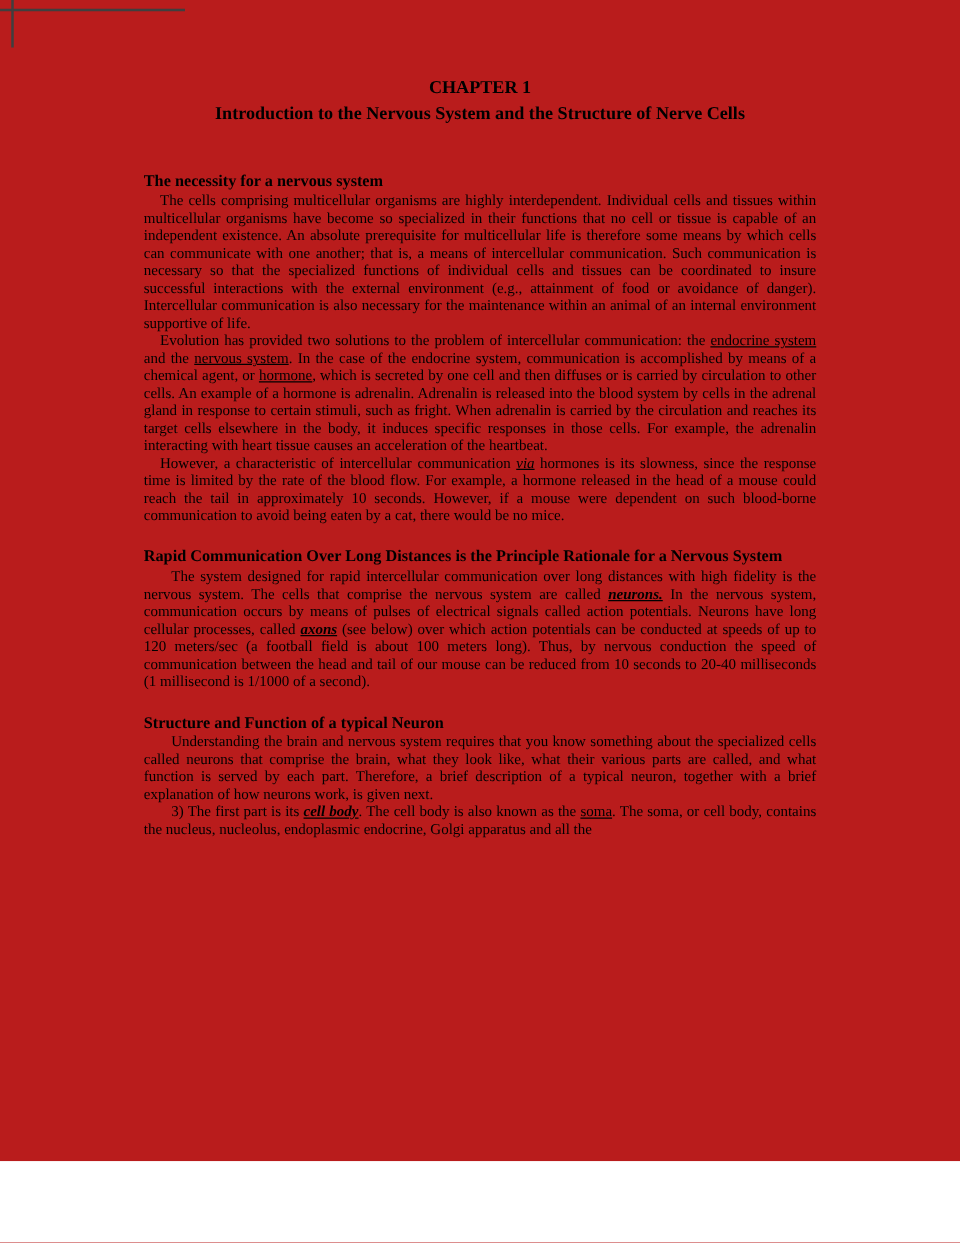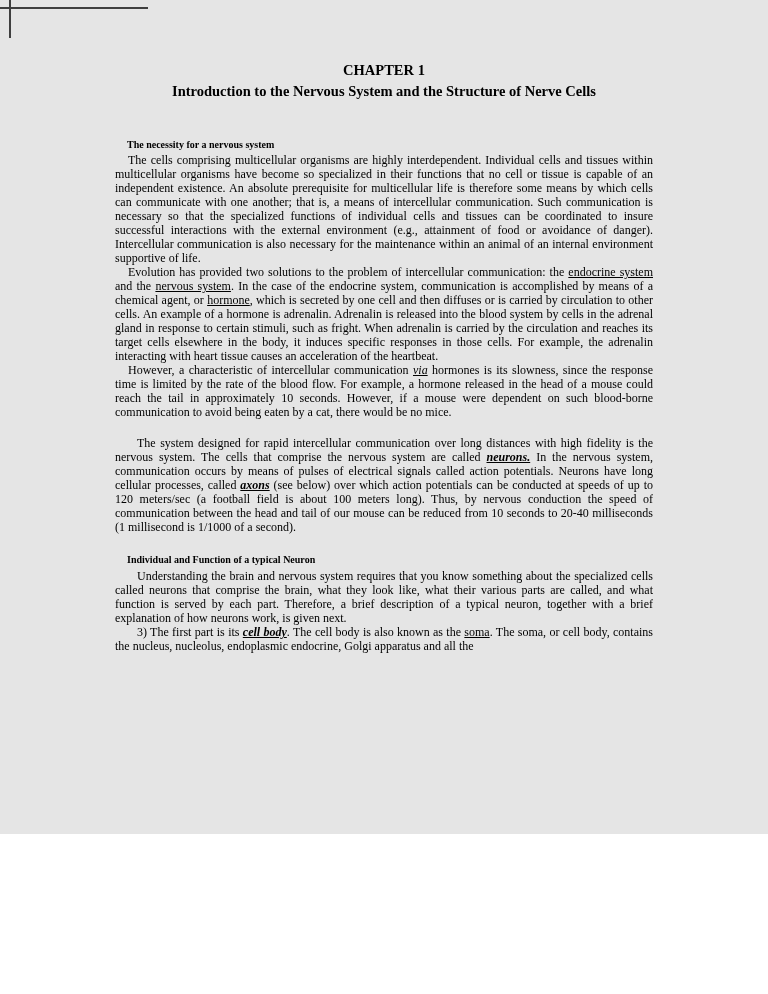--- a/index.html
+++ b/index.html
@@ -1,21 +1,21 @@
 <!DOCTYPE html>
 <html><head>
 <meta charset="utf-8">
 <style>
   * { margin: 0; padding: 0; box-sizing: border-box; }
   html, body { background: #ffffff; }
   .page {
     position: relative;
     width: 768px;
-    height: 834px;
-    background: #e5e5e5;
+    height: 929px;
+    background: #b91c1c;
     color: #000000;
     font-family: "Liberation Serif", "DejaVu Serif", serif;
     overflow: hidden;
   }
   .artifact-top {
     position: absolute;
     top: 7px; left: 0;
     width: 148px; height: 2px;
     background: #3f3f3f;
   }
@@ -33,25 +33,24 @@
   }
   .title {
     font-size: 14.5px;
     font-weight: bold;
     text-align: center;
     line-height: 21px;
   }
   section { margin-top: 17px; }
   section.first-section { margin-top: 34px; }
   .heading {
-    font-size: 10px;
+    font-size: 13px;
     font-weight: bold;
     line-height: 17.4px;
     text-align: justify;
-    margin-left: 12px;
   }
   .para {
     font-size: 12px;
     line-height: 14px;
     text-align: justify;
   }
   .indent-sm { text-indent: 13px; }
   .indent-lg { text-indent: 22px; }
   .page-number {
     position: absolute;
@@ -77,24 +76,25 @@
     <div class="title">Introduction to the Nervous System and the Structure of Nerve Cells</div>
 
     <section class="first-section">
       <div class="heading">The necessity for a nervous system</div>
       <p class="para indent-sm"><span>The cells comprising multicellular organisms are highly interdependent. Individual cells and tissues within multicellular organisms have become so specialized in their functions that no cell or tissue is capable of an independent existence. An absolute prerequisite for multicellular life is therefore some means by which cells can communicate with one another; that is, a means of intercellular communication. Such communication is necessary so that the specialized functions of individual cells and tissues can be coordinated to insure successful interactions with the external environment (e.g., attainment of food or avoidance of danger). Intercellular communication is also necessary for the maintenance within an animal of an internal environment supportive of life.</span></p>
       <p class="para indent-sm"><span>Evolution has provided two solutions to the problem of intercellular communication: the </span><span class="seg-u">endocrine system</span><span> and the </span><span class="seg-u">nervous system</span><span>. In the case of the endocrine system, communication is accomplished by means of a chemical agent, or </span><span class="seg-u">hormone</span><span>, which is secreted by one cell and then diffuses or is carried by circulation to other cells. An example of a hormone is adrenalin. Adrenalin is released into the blood system by cells in the adrenal gland in response to certain stimuli, such as fright. When adrenalin is carried by the circulation and reaches its target cells elsewhere in the body, it induces specific responses in those cells. For example, the adrenalin interacting with heart tissue causes an acceleration of the heartbeat.</span></p>
       <p class="para indent-sm"><span>However, a characteristic of intercellular communication </span><span class="seg-i">via</span><span> hormones is its slowness, since the response time is limited by the rate of the blood flow. For example, a hormone released in the head of a mouse could reach the tail in approximately 10 seconds. However, if a mouse were dependent on such blood-borne communication to avoid being eaten by a cat, there would be no mice.</span></p>
     </section>
 
     <section>
+      <div class="heading">Rapid Communication Over Long Distances is the Principle Rationale for a Nervous System</div>
       <p class="para indent-lg"><span>The system designed for rapid intercellular communication over long distances with high fidelity is the nervous system. The cells that comprise the nervous system are called </span><span class="seg-b seg-i seg-u">neurons.</span><span> In the nervous system, communication occurs by means of pulses of electrical signals called action potentials. Neurons have long cellular processes, called </span><span class="seg-b seg-i seg-u">axons</span><span> (see below) over which action potentials can be conducted at speeds of up to 120 meters/sec (a football field is about 100 meters long). Thus, by nervous conduction the speed of communication between the head and tail of our mouse can be reduced from 10 seconds to 20-40 milliseconds (1 millisecond is 1/1000 of a second).</span></p>
     </section>
 
     <section>
-      <div class="heading">Individual and Function of a typical Neuron</div>
+      <div class="heading">Structure and Function of a typical Neuron</div>
       <p class="para indent-lg"><span>Understanding the brain and nervous system requires that you know something about the specialized cells called neurons that comprise the brain, what they look like, what their various parts are called, and what function is served by each part.  Therefore, a brief description of a typical neuron, together with a brief explanation of how neurons work, is given next.</span></p>
       <p class="para indent-lg"><span>3) The first part is its </span><span class="seg-b seg-i seg-u">cell body</span><span>. The cell body is also known as the </span><span class="seg-u">soma</span><span>. The soma, or cell body, contains the nucleus, nucleolus, endoplasmic endocrine, Golgi apparatus and all the</span></p>
     </section>
   </div>
 
   <div class="page-number">1</div>
 </div>
 
 </body></html>

